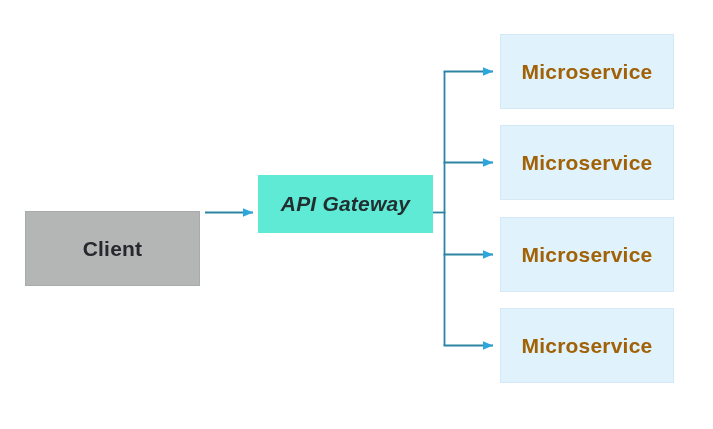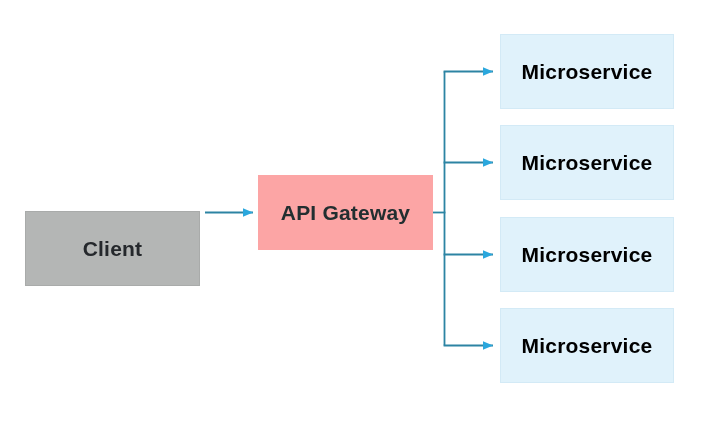--- a/index.html
+++ b/index.html
@@ -39,31 +39,32 @@
     height: 75px;
     background: #b4b6b5;
     border: 1px solid #a9abaa;
     color: #25282c;
     margin-top: 36px;
   }
   .node-gateway {
     left: 258px;
     top: 175px;
     width: 175px;
-    height: 75px;
-    background: #fca5a5;
+    height: 58px;
+    background: #5eead4;
     color: #222e30;
+    font-style: italic;
   }
   .node-ms {
     left: 500px;
     width: 174px;
     height: 75px;
     background: #e0f2fb;
     border: 1px solid rgba(170, 210, 230, 0.25);
-    color: #000000;
+    color: #a16207;
   }
   .node-ms-1 { top: 34px; }
   .node-ms-2 { top: 125px; }
   .node-ms-3 { top: 217px; }
   .node-ms-4 { top: 308px; }
 </style>
 </head>
 <body>
 
 <div class="canvas">

